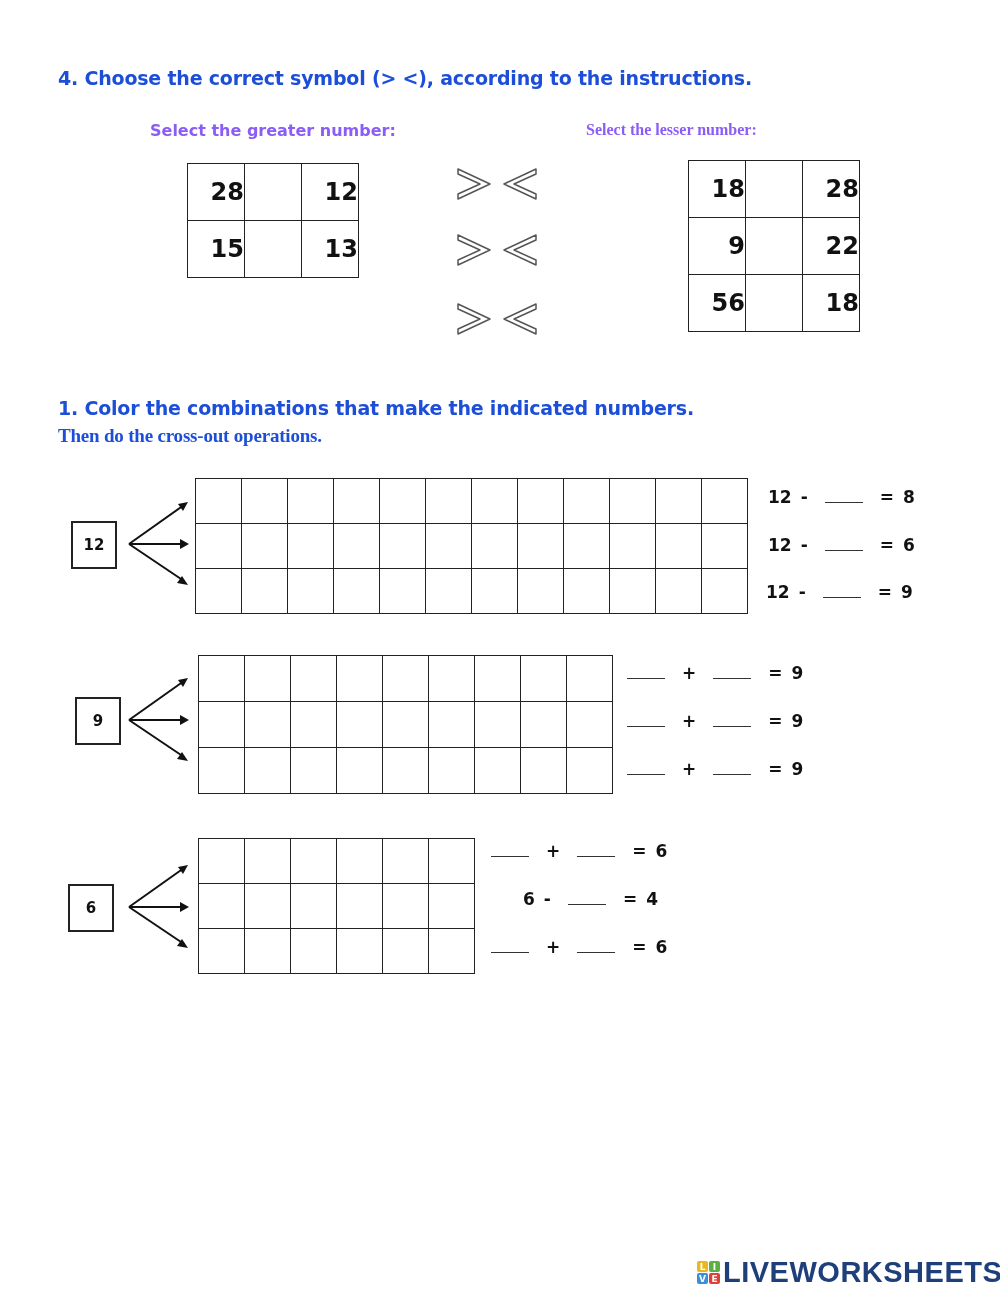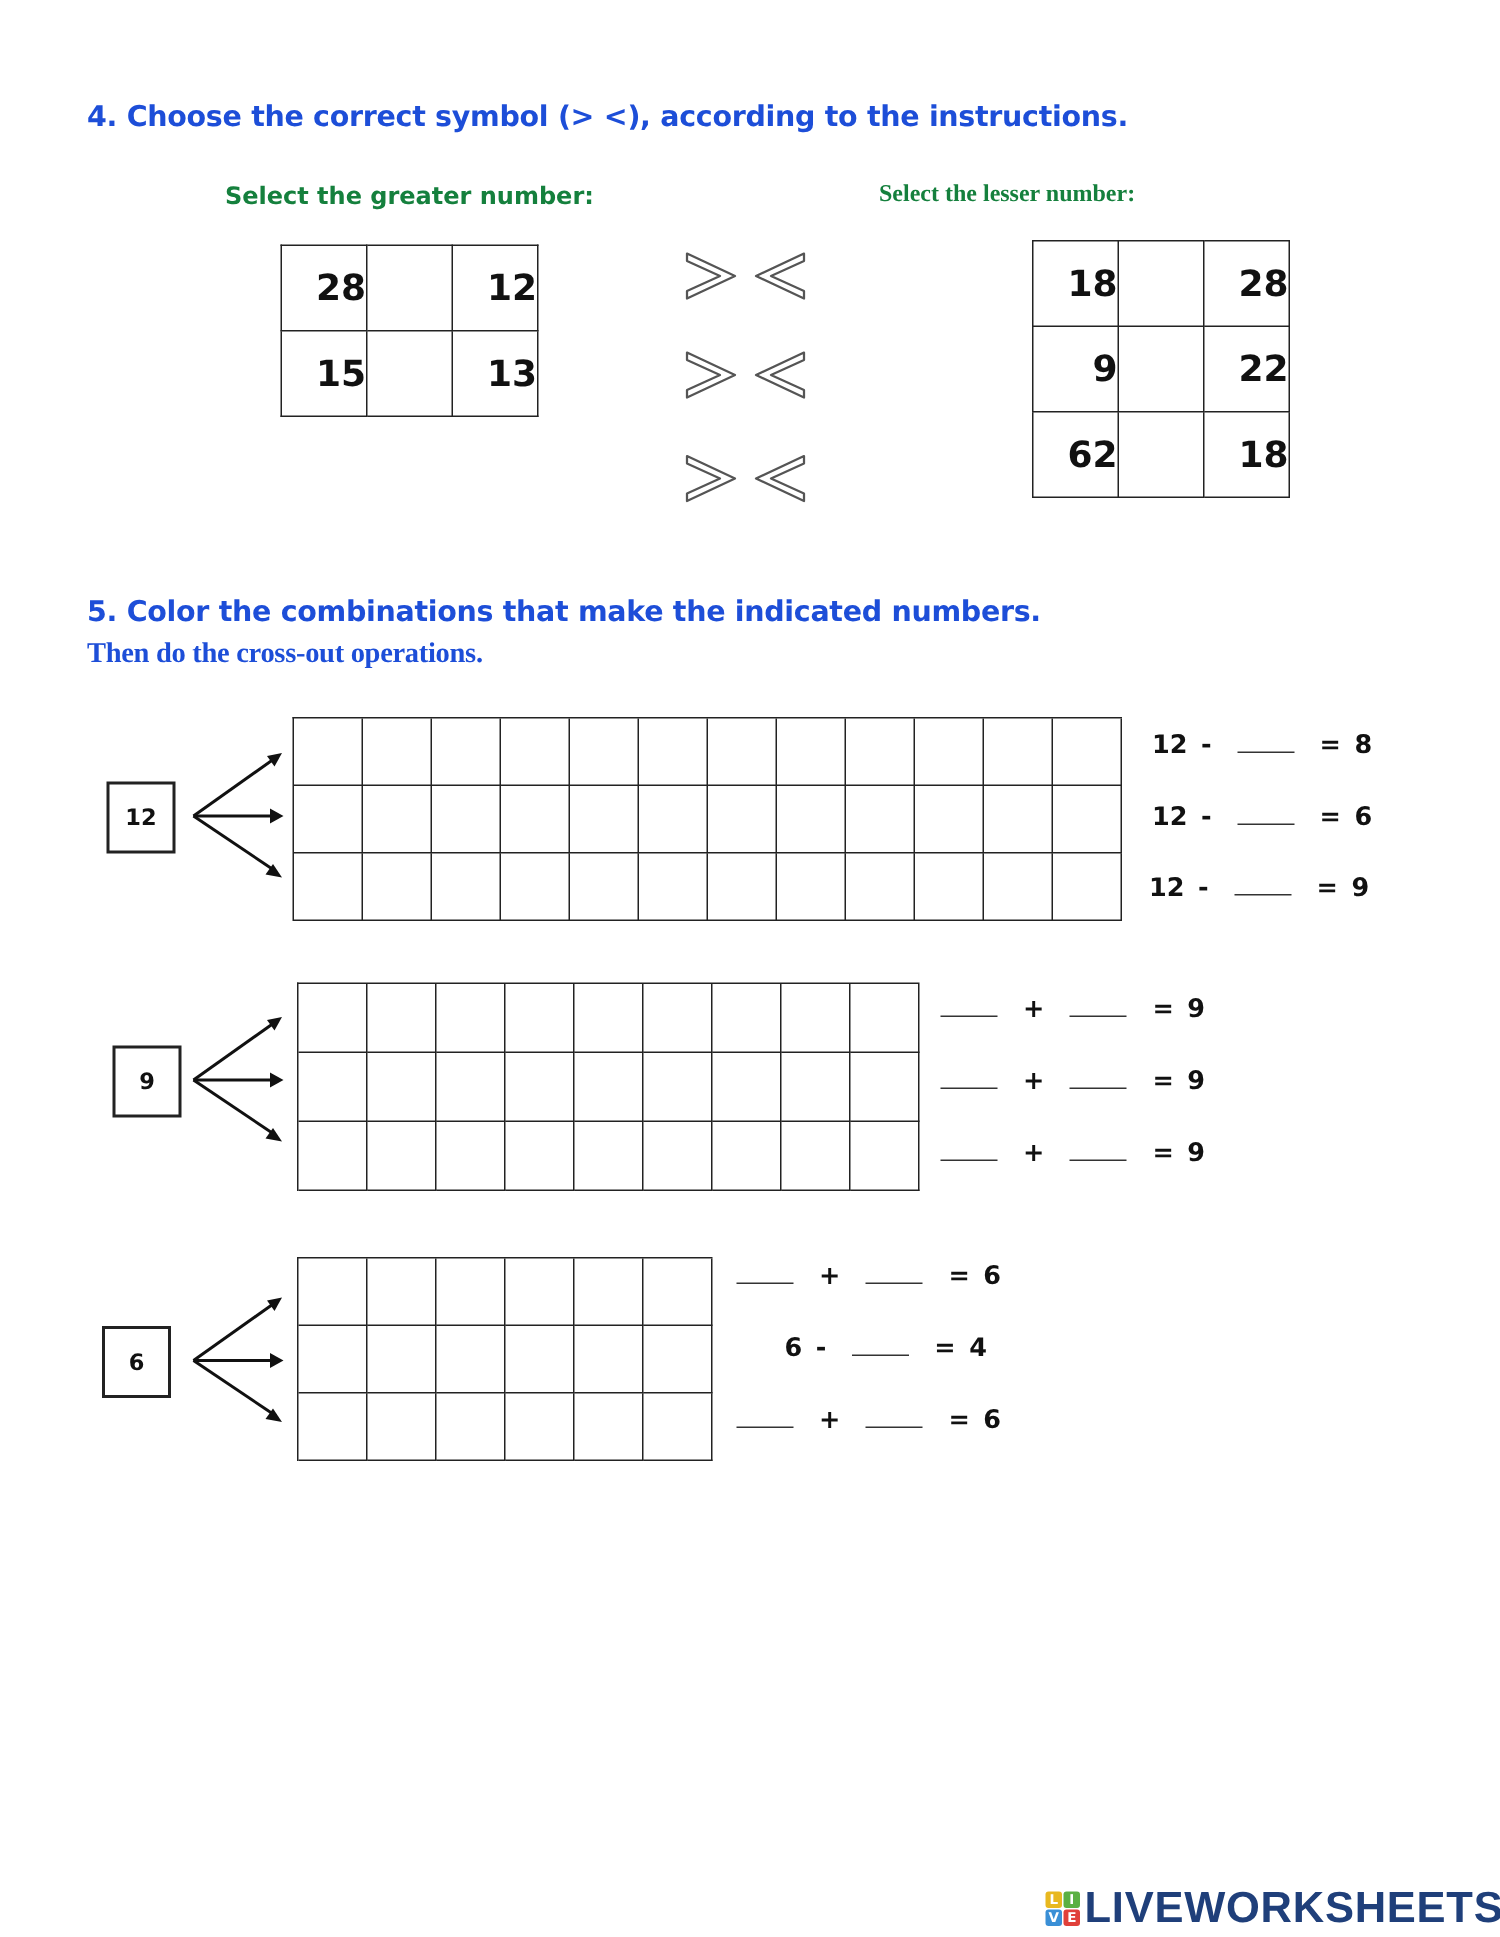--- a/index.html
+++ b/index.html
@@ -1,20 +1,20 @@
 <!DOCTYPE html>
 <html><head>
 <meta charset="utf-8">
 <style>
   html, body { margin:0; padding:0; background:#ffffff; }
   body { width:1000px; height:1291px; position:relative; overflow:hidden;
          font-family:"DejaVu Sans", sans-serif; color:#111; }
   .abs { position:absolute; }
   .heading { font-weight:bold; font-size:19px; letter-spacing:-0.2px; color:#1d4ed8; white-space:nowrap; }
-  .sub { font-weight:bold; font-size:16px; color:#15803d; white-space:nowrap; }
+  .sub { font-weight:bold; font-size:16px; color:#8b5cf6; white-space:nowrap; }
   table.cmp { border-collapse:collapse; position:absolute; }
   table.cmp td { border:1.5px solid #222; width:56px; height:56px; font-weight:bold;
                  font-size:24px; text-align:right; padding:0; }
   .sym { position:absolute; display:flex; gap:10px; }
   .sym svg { display:block; }
   .numbox { position:absolute; border:2px solid #222; width:42px; height:44px;
             display:flex; align-items:center; justify-content:center;
             font-weight:bold; font-size:15px; }
   .arrows { position:absolute; }
   .grid { position:absolute; display:grid; border-top:1.5px solid #222; border-left:1.5px solid #222; }
@@ -82,28 +82,28 @@
     <td>18</td>
     <td></td>
     <td>28</td>
   </tr>
   <tr>
     <td>9</td>
     <td></td>
     <td>22</td>
   </tr>
   <tr>
-    <td>62</td>
+    <td>56</td>
     <td></td>
     <td>18</td>
   </tr>
 </tbody>
   </table>
 
-<div class="abs heading" style="left:58px;top:397px;">5. Color the combinations that make the indicated numbers.</div>
+<div class="abs heading" style="left:58px;top:397px;">1. Color the combinations that make the indicated numbers.</div>
 <div class="abs heading" style="left:58px;top:425px;font-family:Liberation Serif, serif;">Then do the cross-out operations.</div>
 
 <div class="numbox" style="left:71px;top:521px;">12</div>
 <svg class="arrows" style="left:126px;top:497px;" width="66" height="92" viewBox="0 0 66 92">
   <g stroke="#111" stroke-width="2" fill="none">
       <line x1="3" y1="47" x2="58" y2="8"></line>
       <line x1="3" y1="47" x2="58" y2="47"></line>
       <line x1="3" y1="47" x2="58" y2="84"></line>
     </g>
   <g fill="#111">

